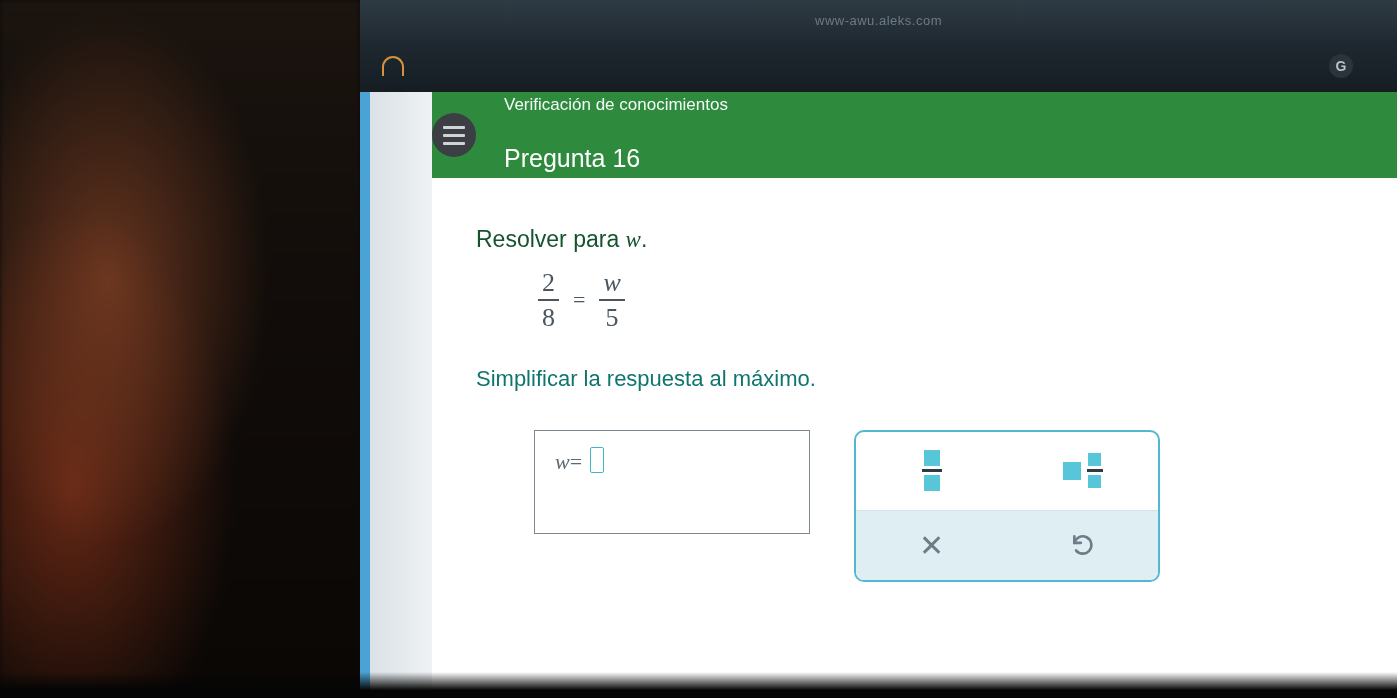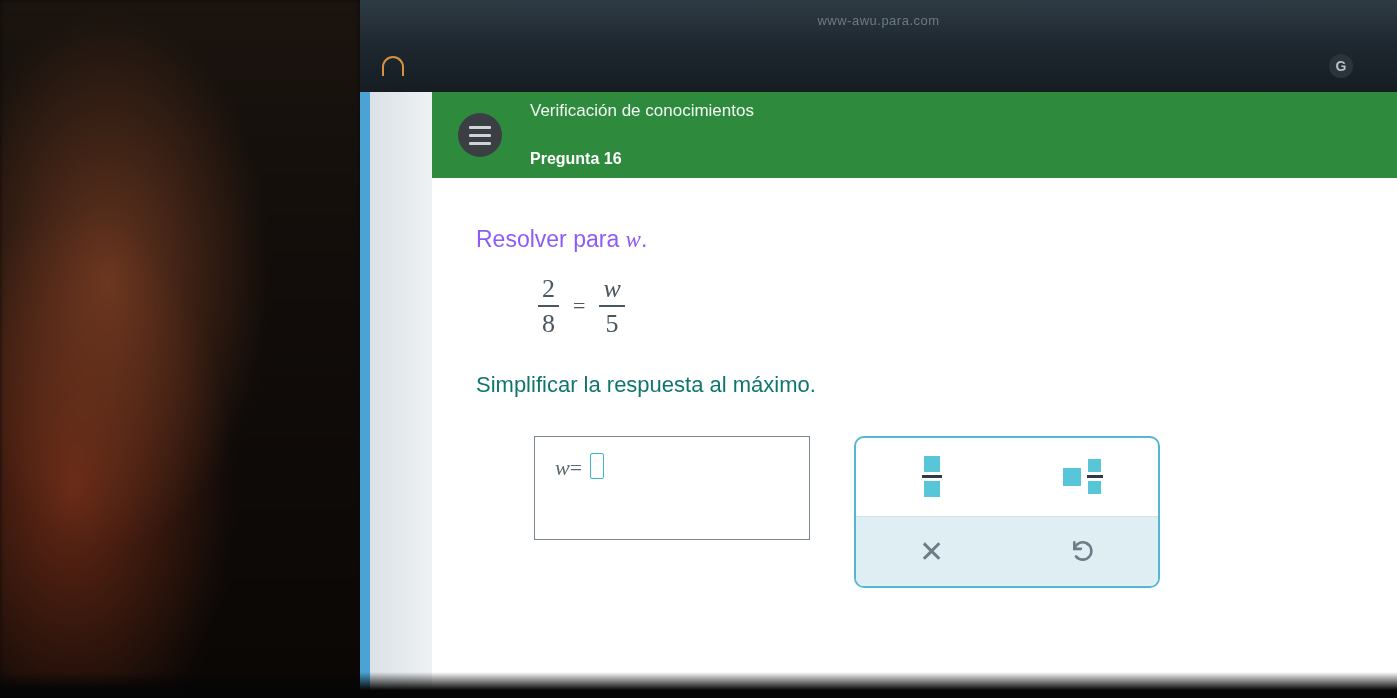--- a/index.html
+++ b/index.html
@@ -88,46 +88,45 @@
     left: 0; top: 0; bottom: 0; width: 10px;
     background: #4aa3d4;
   }
 
   
   .app-header {
     position: absolute;
     left: 72px; right: 0; top: 0; height: 86px;
     background: #2e8b3d;
     display: flex; align-items: center;
-    padding-left: 26px;
     gap: 28px;
   }
   .hamburger {
     width: 44px; height: 44px; border-radius: 50%;
     background: #3b3f44;
     display: flex; flex-direction: column; align-items: center; justify-content: center;
     gap: 5px;
     cursor: pointer;
   }
   .hamburger span { display: block; width: 22px; height: 3px; background: #d0d4d7; border-radius: 1px; }
   .header-text { color: #ffffff; line-height: 1.35; }
   .header-text .line1 { font-size: 17px; font-weight: 400; opacity: 0.95; }
-  .header-text .line2 { font-size: 16px; font-weight: 700; margin-top: 25px; }
+  .header-text .line2 { font-size: 25px; font-weight: 400; margin-top: 25px; }
 
   
   .content {
     position: absolute;
     left: 72px; right: 0; top: 86px; bottom: 0;
     padding: 48px 44px 0 44px;
     color: #3b4a54;
   }
   .prompt-line {
     font-size: 23px;
-    color: #8b5cf6;
-    margin-bottom: 22px;
+    color: #14532d;
+    margin-bottom: 16px;
   }
   .prompt-line .var, .equation .var, .answer-box .var { font-style: italic; font-family: Georgia, 'Times New Roman', serif; }
 
   .equation {
     font-size: 26px;
     font-family: Georgia, 'Times New Roman', serif;
     color: #4a5660;
     margin: 0 0 34px 62px;
     display: flex; align-items: center; gap: 14px;
   }
@@ -195,21 +194,21 @@
   .undo-icon { width: 26px; height: 26px; }
   .undo-icon svg { width: 100%; height: 100%; }
 
 </style>
 </head>
 <body>
 
 <div class="ambient-left"></div>
 
 <div class="browser-bar">
-  <div class="browser-url">www-awu.para.com</div>
+  <div class="browser-url">www-awu.aleks.com</div>
 </div>
 
 <div class="tab-strip">
   <div class="tab-home-icon"></div>
   <div class="spacer"></div>
   <div class="g-badge">G</div>
 </div>
 
 <div class="app">
 

